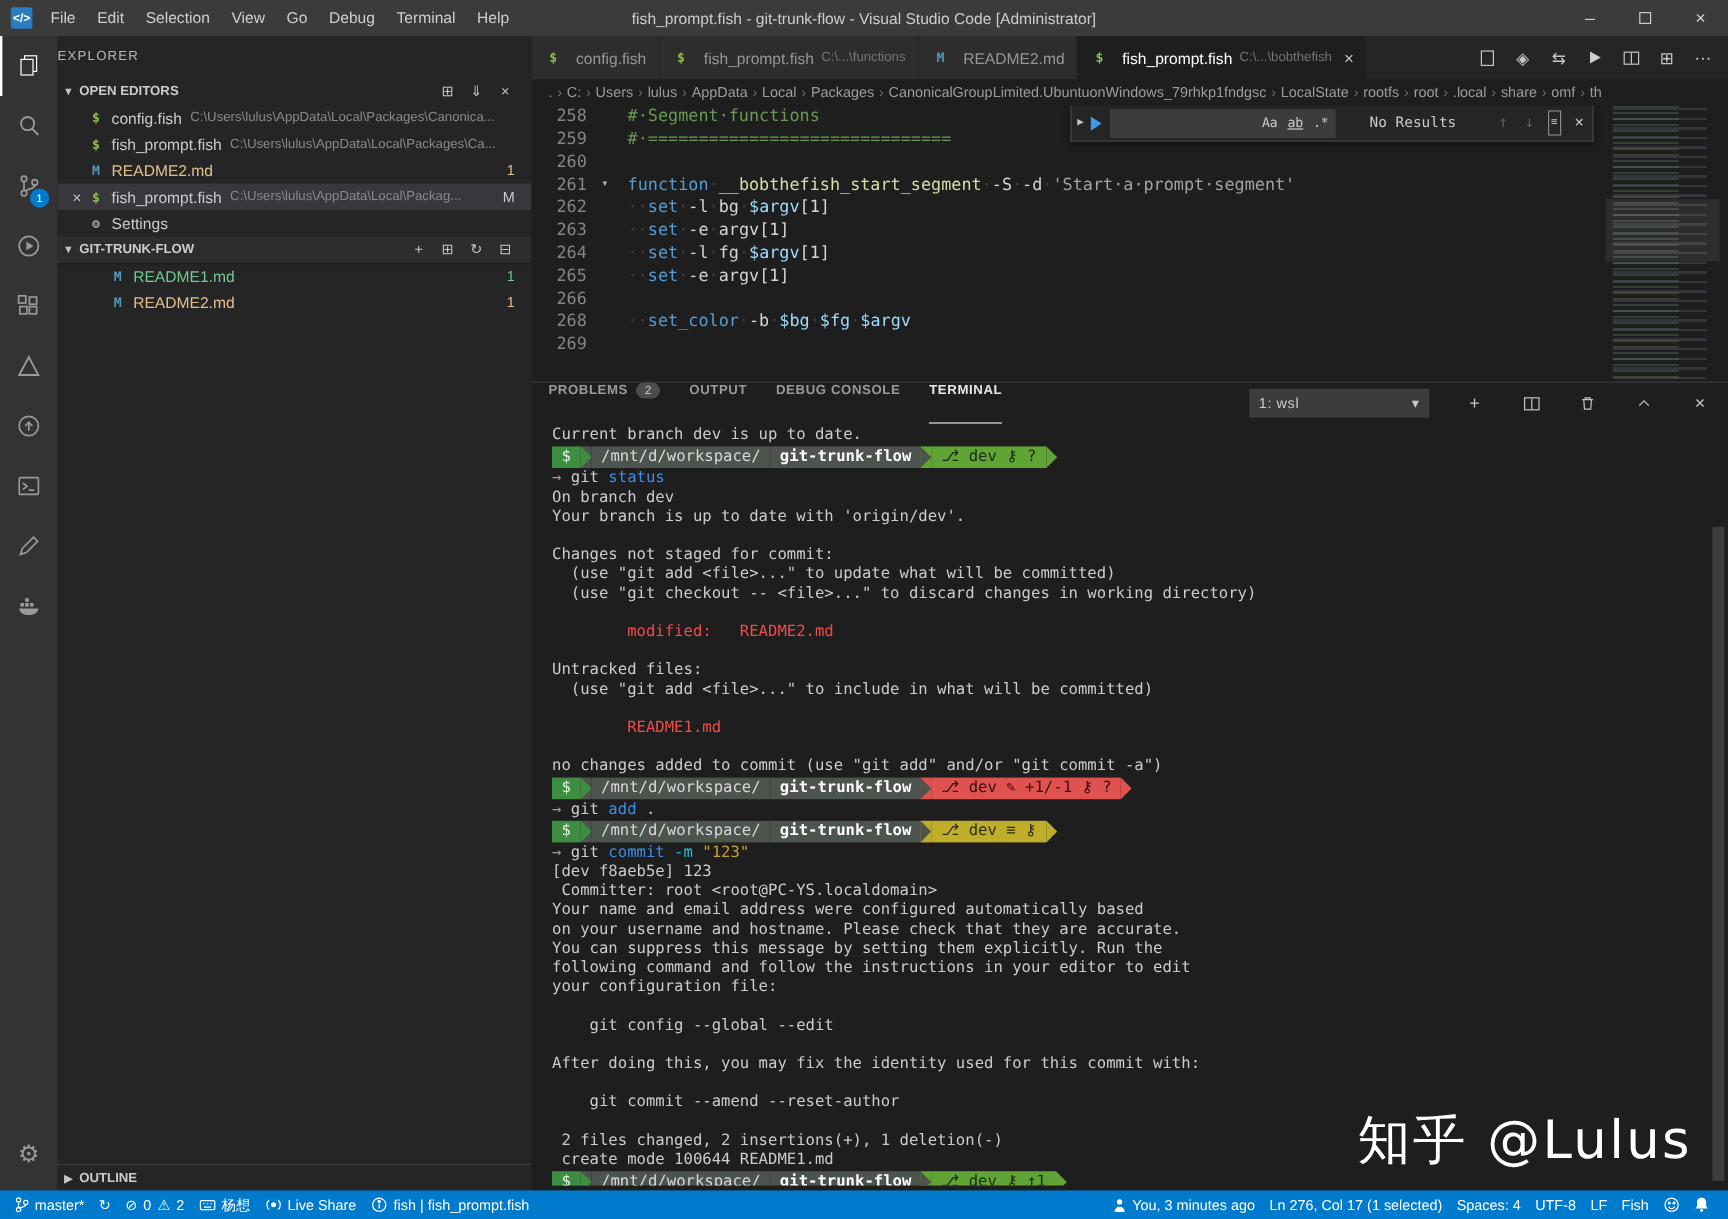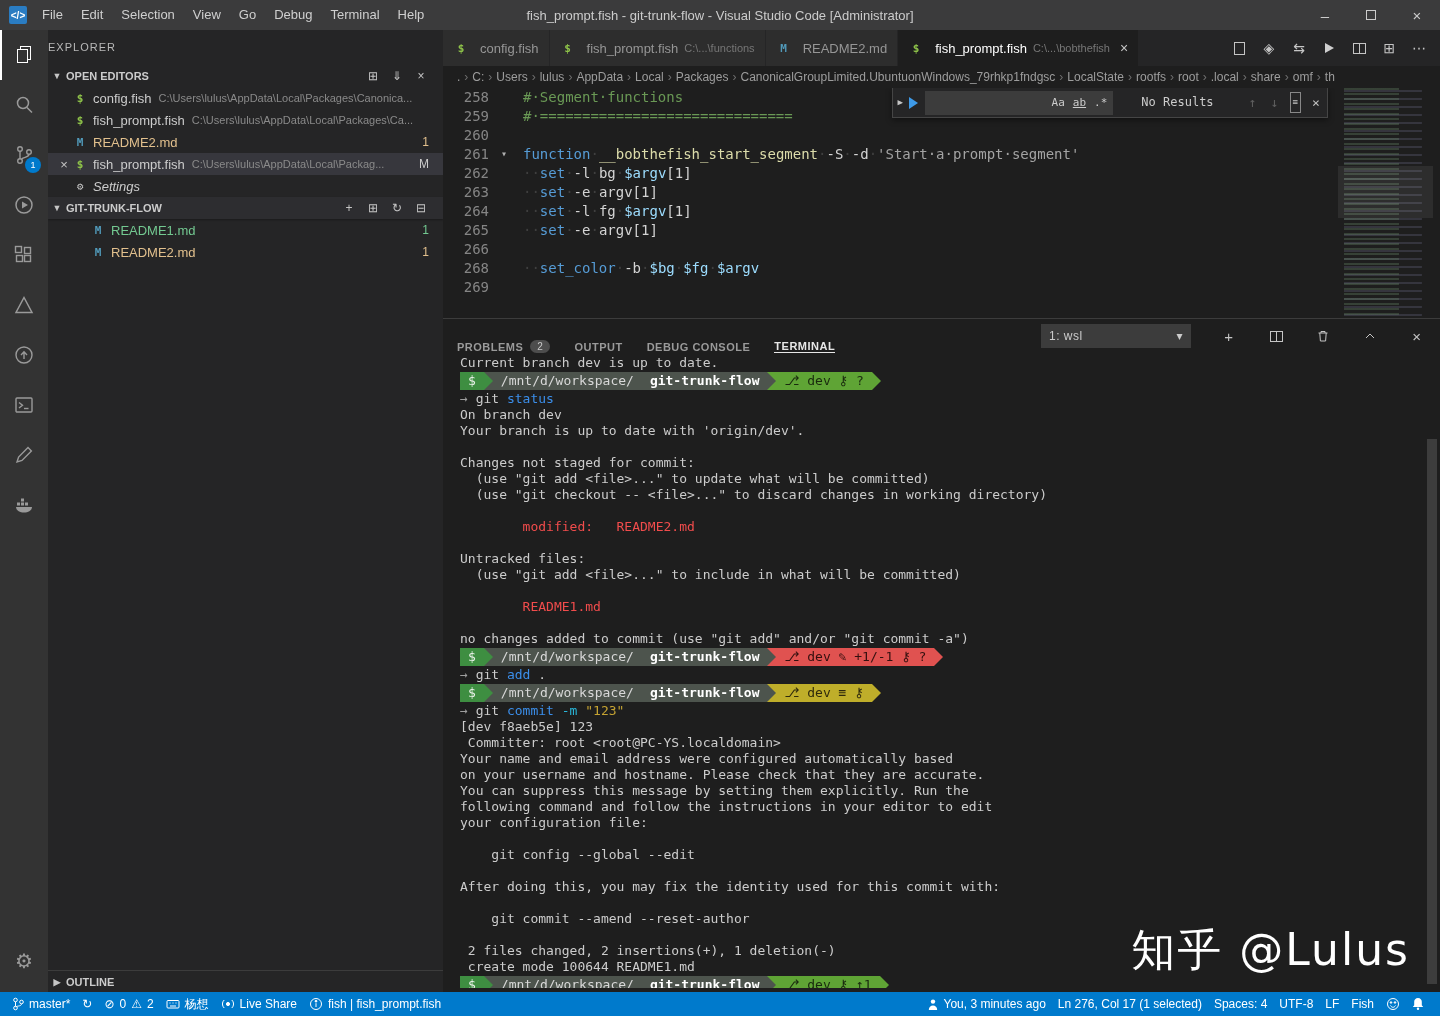--- a/index.html
+++ b/index.html
@@ -35,21 +35,21 @@
   .oe-item,.fl-item{height:22px;display:flex;align-items:center;white-space:nowrap;overflow:hidden;font-size:13px;color:#cccccc}
   .oe-item{padding-left:8px}
   .fl-item{padding-left:42px}
   .oe-item.active{background:#37373d}
   .oe-close{width:16px;text-align:center;color:#c5c5c5;font-size:13px;flex:none}
   .file-ico{width:16px;text-align:center;margin-right:5px;flex:none;font-family:"DejaVu Sans Mono",monospace;font-size:11px;font-weight:bold}
   .fi-fish{color:#8dc149}.fi-md{color:#519aba}.fi-set{color:#c5c5c5;font-weight:normal}
   .oe-name{flex:none}
   .oe-detail{margin-left:7px;font-size:11px;color:#8a8a8a;overflow:hidden;flex:1}
   .oe-badge{margin-left:auto;padding-right:14px;font-size:12px;color:#cccccc;flex:none}
-  .mod{color:#e2c08d}.untracked{color:#73c991}.italic{font-style:italic}
+  .mod{color:#e2c08d}.untracked{color:#73c991}.italic{}
   .outline-row{position:absolute;left:0;right:0;bottom:0;height:22px;display:flex;align-items:center;font-size:11px;font-weight:bold;border-top:1px solid #3c3c3c;background:#252526}
 
   
   .editor-region{position:absolute;left:443px;top:30px;right:0;bottom:24px;background:#1e1e1e}
   .tabbar{height:36px;background:#252526;display:flex;align-items:stretch}
   .tab-strip{display:flex}
   .tab{display:flex;align-items:center;gap:6px;padding:0 10px;background:#2d2d2d;border-right:1px solid #252526;color:#969696;white-space:nowrap;font-size:13px}
   .tab.active{background:#1e1e1e;color:#ffffff}
   .tdetail{font-size:11px;color:#767676}
   .tab-close{margin-left:4px;color:#c5c5c5;font-size:14px}
@@ -84,21 +84,21 @@
   .fw-toggle{font-size:11px;color:#cccccc}
   .fw-word{text-decoration:underline}
   .fw-results{margin:0 28px;color:#cccccc}
   .fw-btn{width:22px;text-align:center;color:#5e5e5e;font-size:13px}
   .fw-btn.on{color:#c5c5c5}
   .fw-sel{border:1px solid #888;font-size:9px;padding:0 2px;margin:0 4px;color:#c5c5c5}
 
   
   .panel{position:absolute;left:0;right:0;top:288px;bottom:0;border-top:1px solid #3c3c3c;background:#1e1e1e}
   .panel-header{height:34px;display:flex;align-items:center;padding:0 14px;font-size:11px;letter-spacing:.5px}
-  .panel-tab{margin-right:24px;height:100%;display:flex;align-items:flex-end;gap:7px;color:#9a9a9a;font-weight:bold}
+  .panel-tab{margin-right:24px;height:100%;display:flex;align-items:flex-start;gap:7px;color:#9a9a9a;font-weight:bold}
   .panel-tab.active{color:#e7e7e7;border-bottom:1px solid #e7e7e7}
   .pill{background:#4d4d4d;color:#c9c9c9;border-radius:9px;padding:1px 7px;font-size:10px;font-weight:normal}
   .panel-actions{margin-left:auto;display:flex;align-items:center;gap:29px}
   .term-select{width:150px;height:24px;background:#3c3c3c;color:#cccccc;font-size:12px;display:flex;align-items:center;justify-content:space-between;padding:0 8px;font-weight:normal}
   .panel-icon{color:#c5c5c5;font-size:15px;min-width:18px;text-align:center;display:flex;align-items:center;justify-content:center}
 
   .terminal{position:absolute;left:17px;right:16px;top:36px;bottom:4px;font-family:"DejaVu Sans Mono",monospace;font-size:13px;line-height:16px;color:#cccccc;white-space:pre;overflow:hidden}
   .trow{min-height:16px}
   .prompt-row{display:flex;height:18px;line-height:18px;margin:1px 0}
   .pseg{padding:0 8px}

